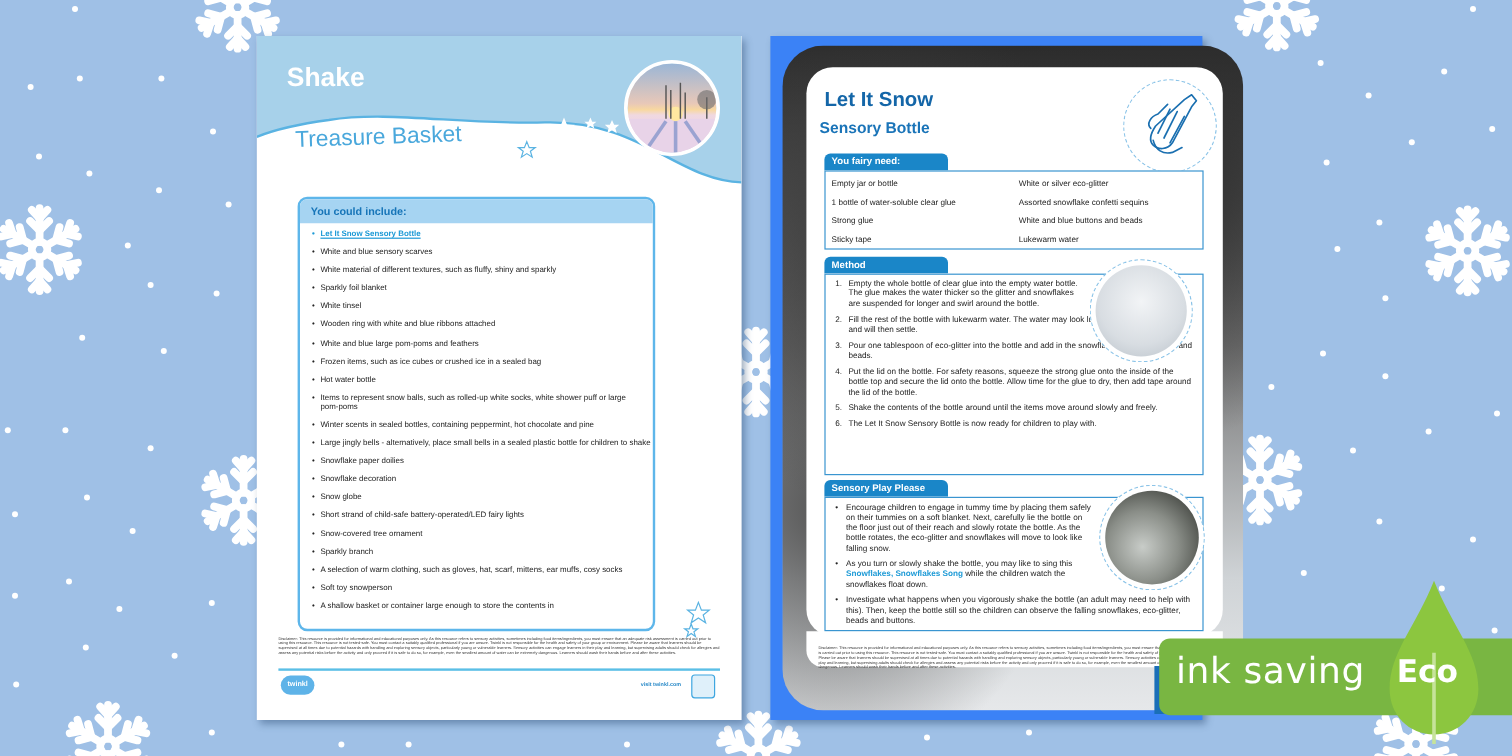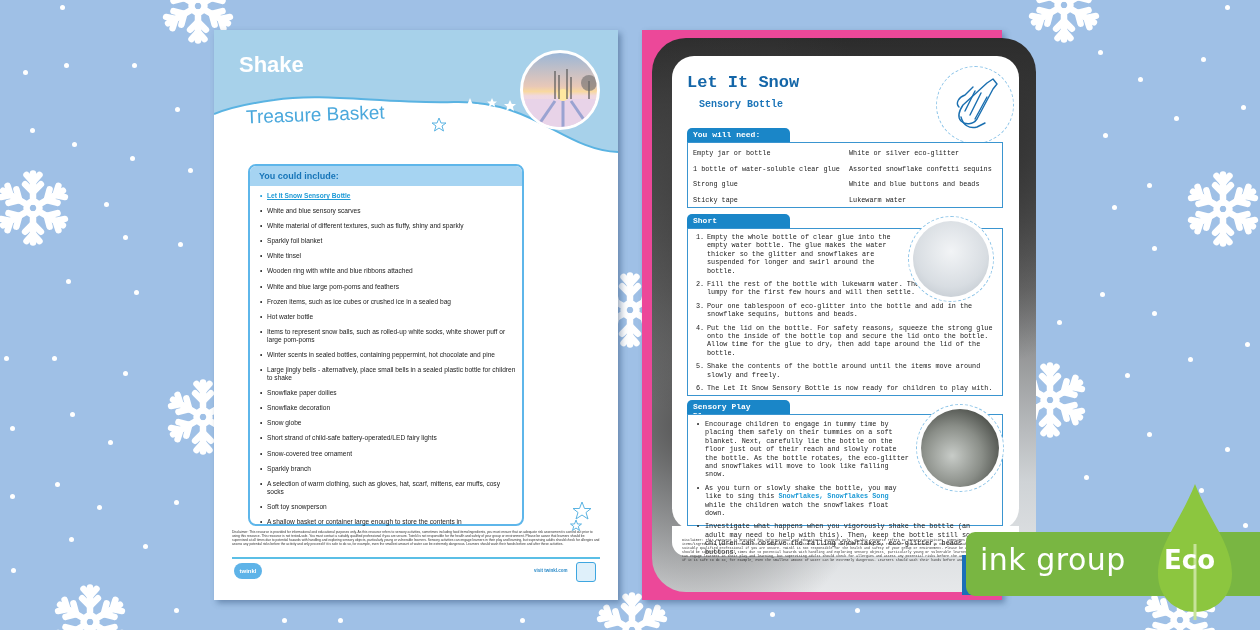--- a/index.html
+++ b/index.html
@@ -26,21 +26,21 @@
   .pl-subtitle {
     position: absolute; left: 32px; top: 74px; color: #4aa8dc;
     font-size: 19px; transform: rotate(-2deg);
   }
   .pl-photo {
     position: absolute; left: 306px; top: 20px; width: 80px; height: 80px;
     border-radius: 50%; border: 3px solid #fff; overflow: hidden;
     background: linear-gradient(#9bb6d6 0%, #e8c8b8 45%, #f8d8a0 52%, #f0d8e0 58%, #e8d0e8 100%);
   }
   .pl-box {
-    position: absolute; left: 34px; top: 134px; width: 276px; height: 362px;
+    position: absolute; left: 34px; top: 134px; width: 298px; height: 362px;
     border: 2px solid #5eb6ea; border-radius: 8px; background: #fff;
   }
   .pl-box-head {
     height: 20px; background: #a6d4f2; border-radius: 6px 6px 0 0;
     color: #1775b8; font-weight: bold; font-size: 9px; padding: 5px 9px;
   }
   .pl-list { list-style: none; padding: 6px 0 0 10px; }
   .pl-list li {
     font-size: 6.6px; color: #222; line-height: 8px; margin-bottom: 7.1px;
     padding-left: 7px; position: relative; padding-right: 8px;
@@ -59,41 +59,41 @@
   }
   .visit-link { position: absolute; left: 320px; top: 538px; font-size: 4.5px; color: #2a8ac8; font-weight: bold; }
   .pl-badge {
     position: absolute; left: 362px; top: 532px; width: 20px; height: 20px;
     border: 1px solid #3ea6e0; border-radius: 3px; background: #dff0fa;
   }
 
   
   .page-right {
     position: absolute; left: 642px; top: 30px; width: 360px; height: 570px;
-    background: #ec4899; box-shadow: 3px 3px 6px rgba(40,70,110,.45); font-family: Liberation Mono, monospace;
+    background: #3b82f6; box-shadow: 3px 3px 6px rgba(40,70,110,.45);
   }
   .pr-photo {
     position: absolute; left: 10px; top: 8px; width: 384px; height: 554px;
     border-radius: 34px; overflow: hidden;
     background:
       radial-gradient(ellipse at 20% 30%, #3a3a3a 0%, transparent 40%),
       radial-gradient(ellipse at 85% 20%, #2e2e2e 0%, transparent 35%),
       radial-gradient(ellipse at 10% 70%, #555 0%, transparent 40%),
       linear-gradient(180deg, #2b2b2b 0%, #777 45%, #cfd3d6 80%, #e6e8ea 100%);
   }
   .pr-card {
     position: absolute; left: 30px; top: 26px; width: 347px; height: 474px;
     background: #fff; border-radius: 22px;
   }
   .pr-card-bottom {
     position: absolute; left: 30px; top: 496px; width: 347px; height: 30px;
     background: #fff; border-radius: 0 0 14px 14px;
   }
   .pr-title { position: absolute; left: 15px; top: 17px; font-size: 17px; font-weight: bold; color: #1466a8; }
-  .pr-subtitle { position: absolute; left: 27px; top: 43px; font-size: 10px; font-weight: bold; color: #1a74b8; }
+  .pr-subtitle { position: absolute; left: 11px; top: 43px; font-size: 13px; font-weight: bold; color: #1a74b8; }
   .icon-circle {
     position: absolute; left: 264px; top: 10px; width: 78px; height: 78px;
     border-radius: 50%; border: 1.5px dashed #8cc4e8;
   }
   .section-tab {
     position: absolute; height: 14px; background: #1a86c8; color: #fff;
     font-size: 8px; font-weight: bold; padding: 2px 6px; border-radius: 5px 5px 0 0;
   }
   .section-box { position: absolute; border: 1px solid #3a95d0; background: #fff; }
   .need-grid { display: grid; grid-template-columns: 156px 156px; padding: 3px 5px; }
@@ -310,35 +310,35 @@
     <div class="pr-title">Let It Snow</div>
     <div class="pr-subtitle">Sensory Bottle</div>
     <div class="icon-circle">
       <svg width="76" height="76" viewBox="0 0 76 76" fill="none" stroke="#1a6fb0" stroke-width="1.4" stroke-linecap="round" stroke-linejoin="round">
         <path d="M50,16 L56,12 L60,17 L56,22 L40,52 C36,58 28,58 24,54 C20,50 22,44 26,38 Z"></path>
         <path d="M22,40 C18,36 22,30 28,28 L36,20 M28,44 L38,24 M33,48 L44,26 M38,52 L50,30"></path>
         <path d="M24,50 C26,58 32,62 40,60 L48,56"></path>
       </svg>
     </div>
 
-    <div class="section-tab" style="left:15px;top:72px;width:103px">You will need:</div>
+    <div class="section-tab" style="left:15px;top:72px;width:103px">You fairy need:</div>
     <div class="section-box" style="left:15px;top:86px;width:316px;height:66px">
       <div class="need-grid">
         <span>Empty jar or bottle</span>
         <span>White or silver eco-glitter</span>
         <span>1 bottle of water-soluble clear glue</span>
         <span>Assorted snowflake confetti sequins</span>
         <span>Strong glue</span>
         <span>White and blue buttons and beads</span>
         <span>Sticky tape</span>
         <span>Lukewarm water</span>
       </div>
     </div>
 
-    <div class="section-tab" style="left:15px;top:158px;width:103px">Short</div>
+    <div class="section-tab" style="left:15px;top:158px;width:103px">Method</div>
     <div class="section-box" style="left:15px;top:172px;width:316px;height:168px">
       <ol class="method-list">
         <li class="narrow"><span class="num">1.</span><span>Empty the whole bottle of clear glue into the empty water bottle. The glue makes the water thicker so the glitter and snowflakes are suspended for longer and swirl around the bottle.</span></li>
         <li><span class="num">2.</span><span>Fill the rest of the bottle with lukewarm water. The water may look lumpy for the first few hours and will then settle.</span></li>
         <li><span class="num">3.</span><span>Pour one tablespoon of eco-glitter into the bottle and add in the snowflake sequins, buttons and beads.</span></li>
         <li><span class="num">4.</span><span>Put the lid on the bottle. For safety reasons, squeeze the strong glue onto the inside of the bottle top and secure the lid onto the bottle. Allow time for the glue to dry, then add tape around the lid of the bottle.</span></li>
         <li><span class="num">5.</span><span>Shake the contents of the bottle around until the items move around slowly and freely.</span></li>
         <li><span class="num">6.</span><span>The Let It Snow Sensory Bottle is now ready for children to play with.</span></li>
       </ol>
     </div>
@@ -356,19 +356,19 @@
     </div>
     <div class="round-img" style="left:244px;top:348px;width:88px;height:88px">
       <div style="background: radial-gradient(circle at 40% 60%, #c8ccc8 0%, #8a8e88 45%, #4a4d48 80%, #2e302c 100%);"></div>
     </div>
   </div>
   <div class="pr-disclaimer">Disclaimer: This resource is provided for informational and educational purposes only. As this resource refers to sensory activities, sometimes including food items/ingredients, you must ensure that an adequate risk assessment is carried out prior to using this resource. This resource is not tested-safe. You must contact a suitably qualified professional if you are unsure. Twinkl is not responsible for the health and safety of your group or environment. Please be aware that learners should be supervised at all times due to potential hazards with handling and exploring sensory objects, particularly young or vulnerable learners. Sensory activities can engage learners in their play and learning, but supervising adults should check for allergies and assess any potential risks before the activity and only proceed if it is safe to do so, for example, even the smallest amount of water can be extremely dangerous. Learners should wash their hands before and after these activities.</div>
   <div class="pr-blue-strip"></div>
 </div>
 
 <div class="eco-banner">
-  <div class="eco-text">ink group</div>
+  <div class="eco-text">ink saving</div>
 </div>
 <svg class="eco-drop" viewBox="0 0 90 140">
   <path d="M45,2 C60,40 82,62 82,92 C82,114 66,130 45,130 C24,130 8,114 8,92 C8,62 30,40 45,2 Z" fill="#8cc63f"></path>
   <line x1="45" y1="62" x2="45" y2="138" stroke="#c6e39a" stroke-width="3"></line>
 </svg>
 <div class="eco-label">Eco</div>
 
 </body></html>

